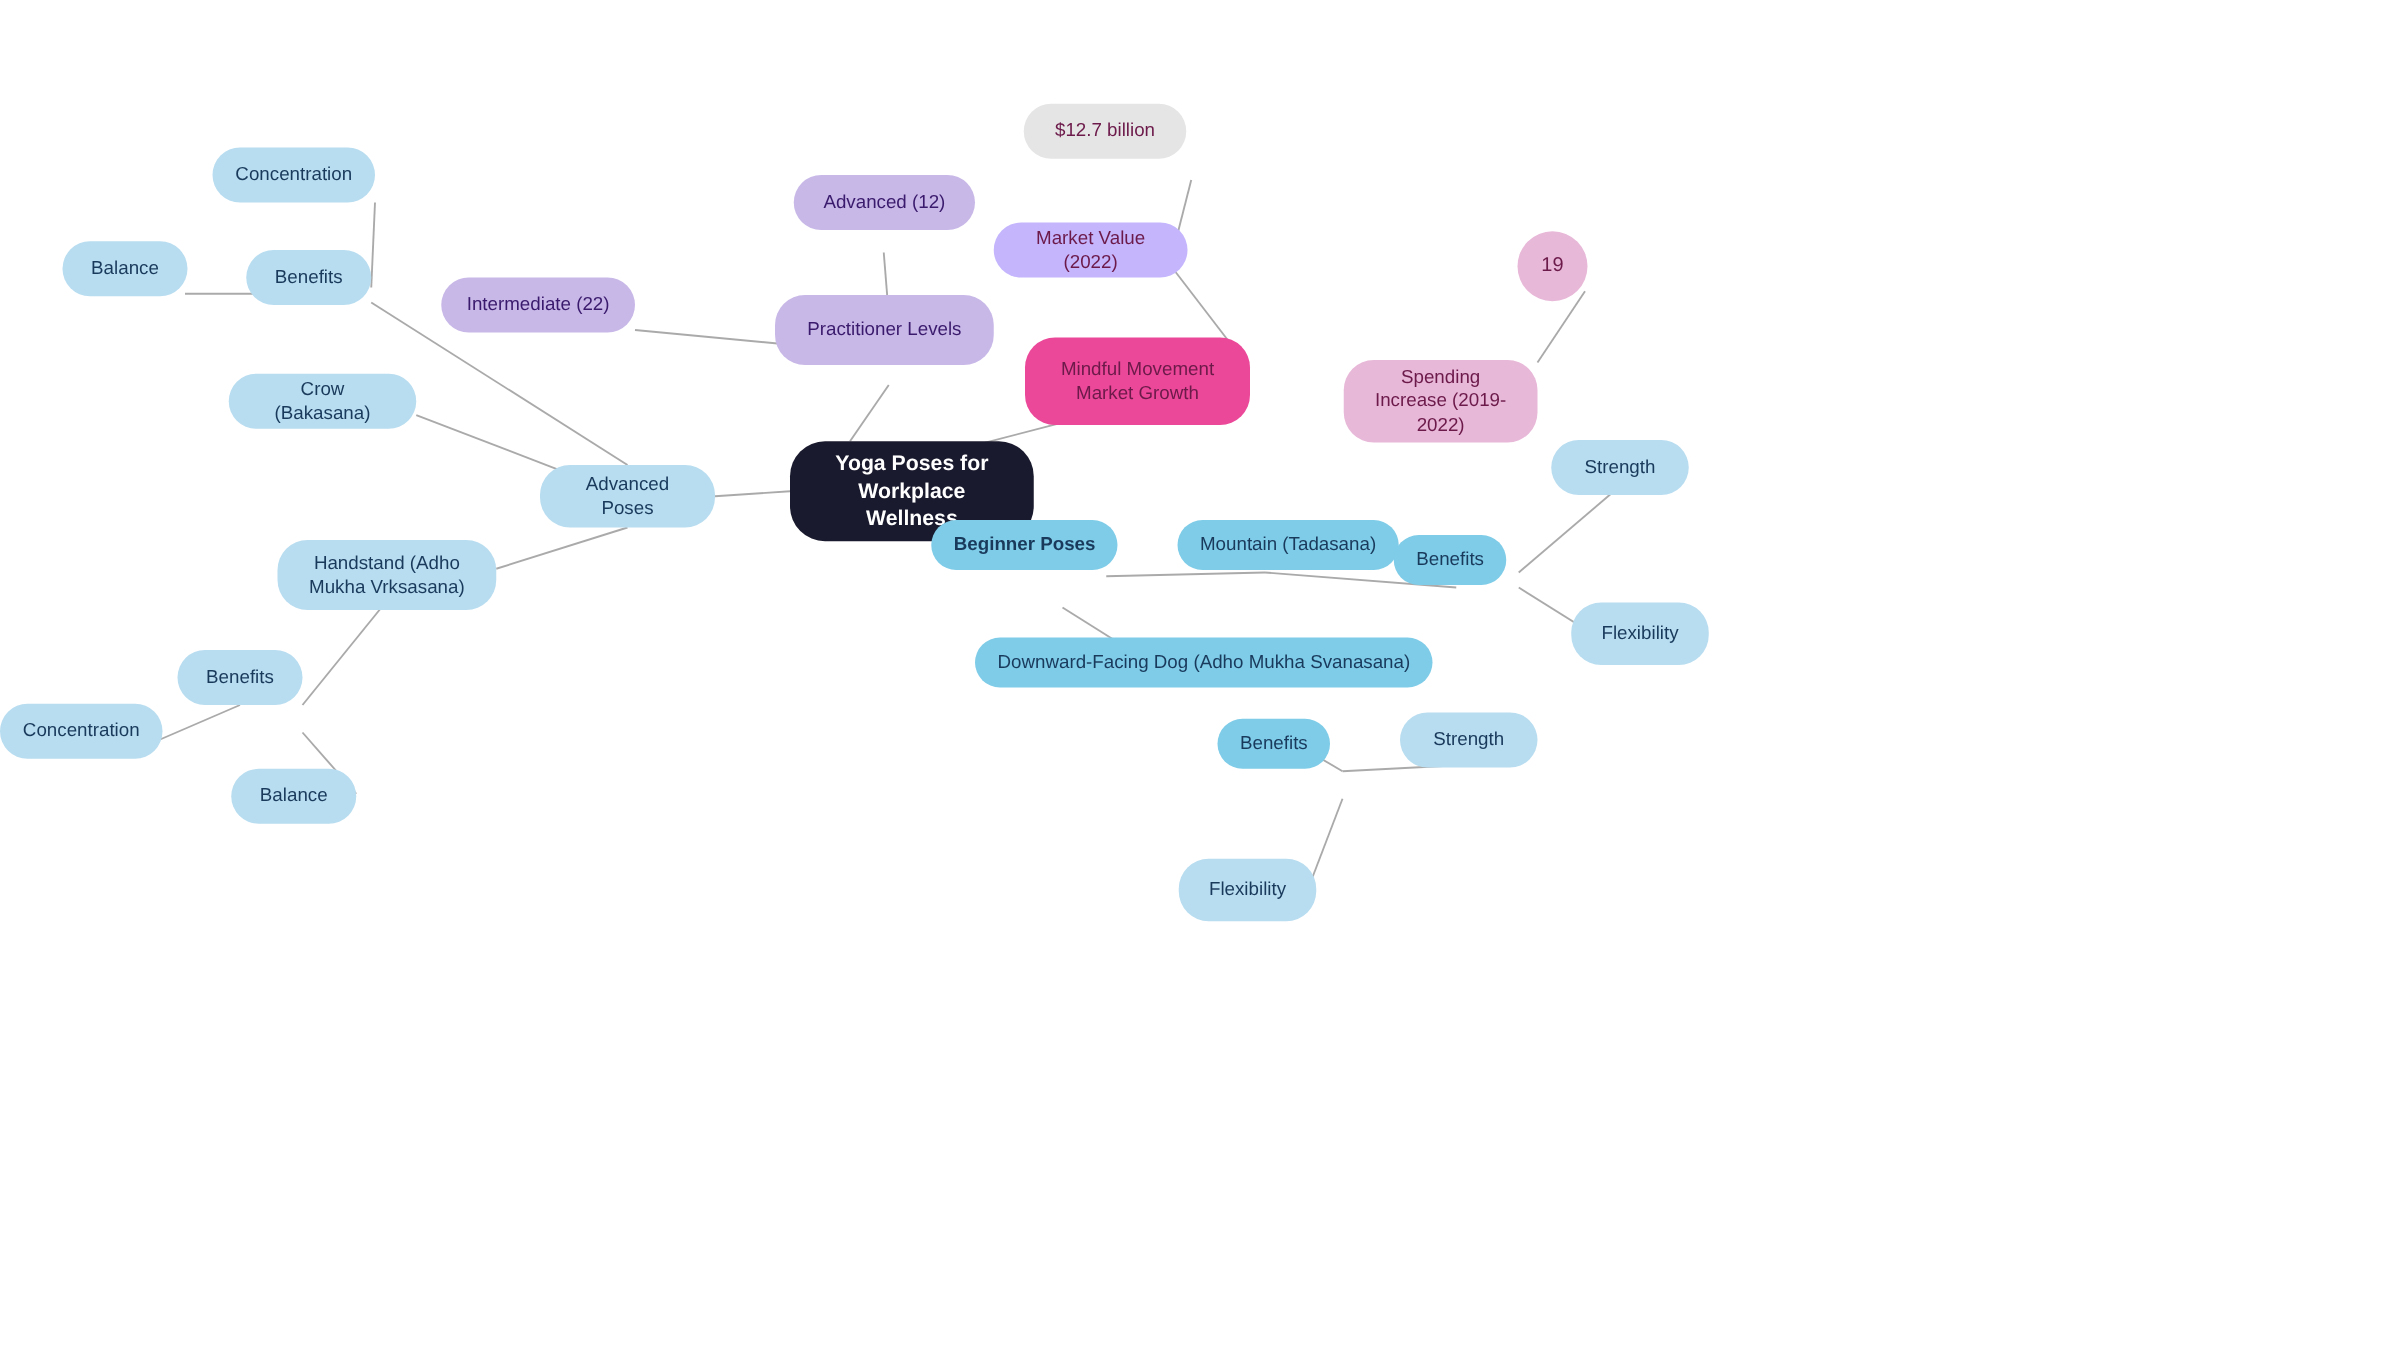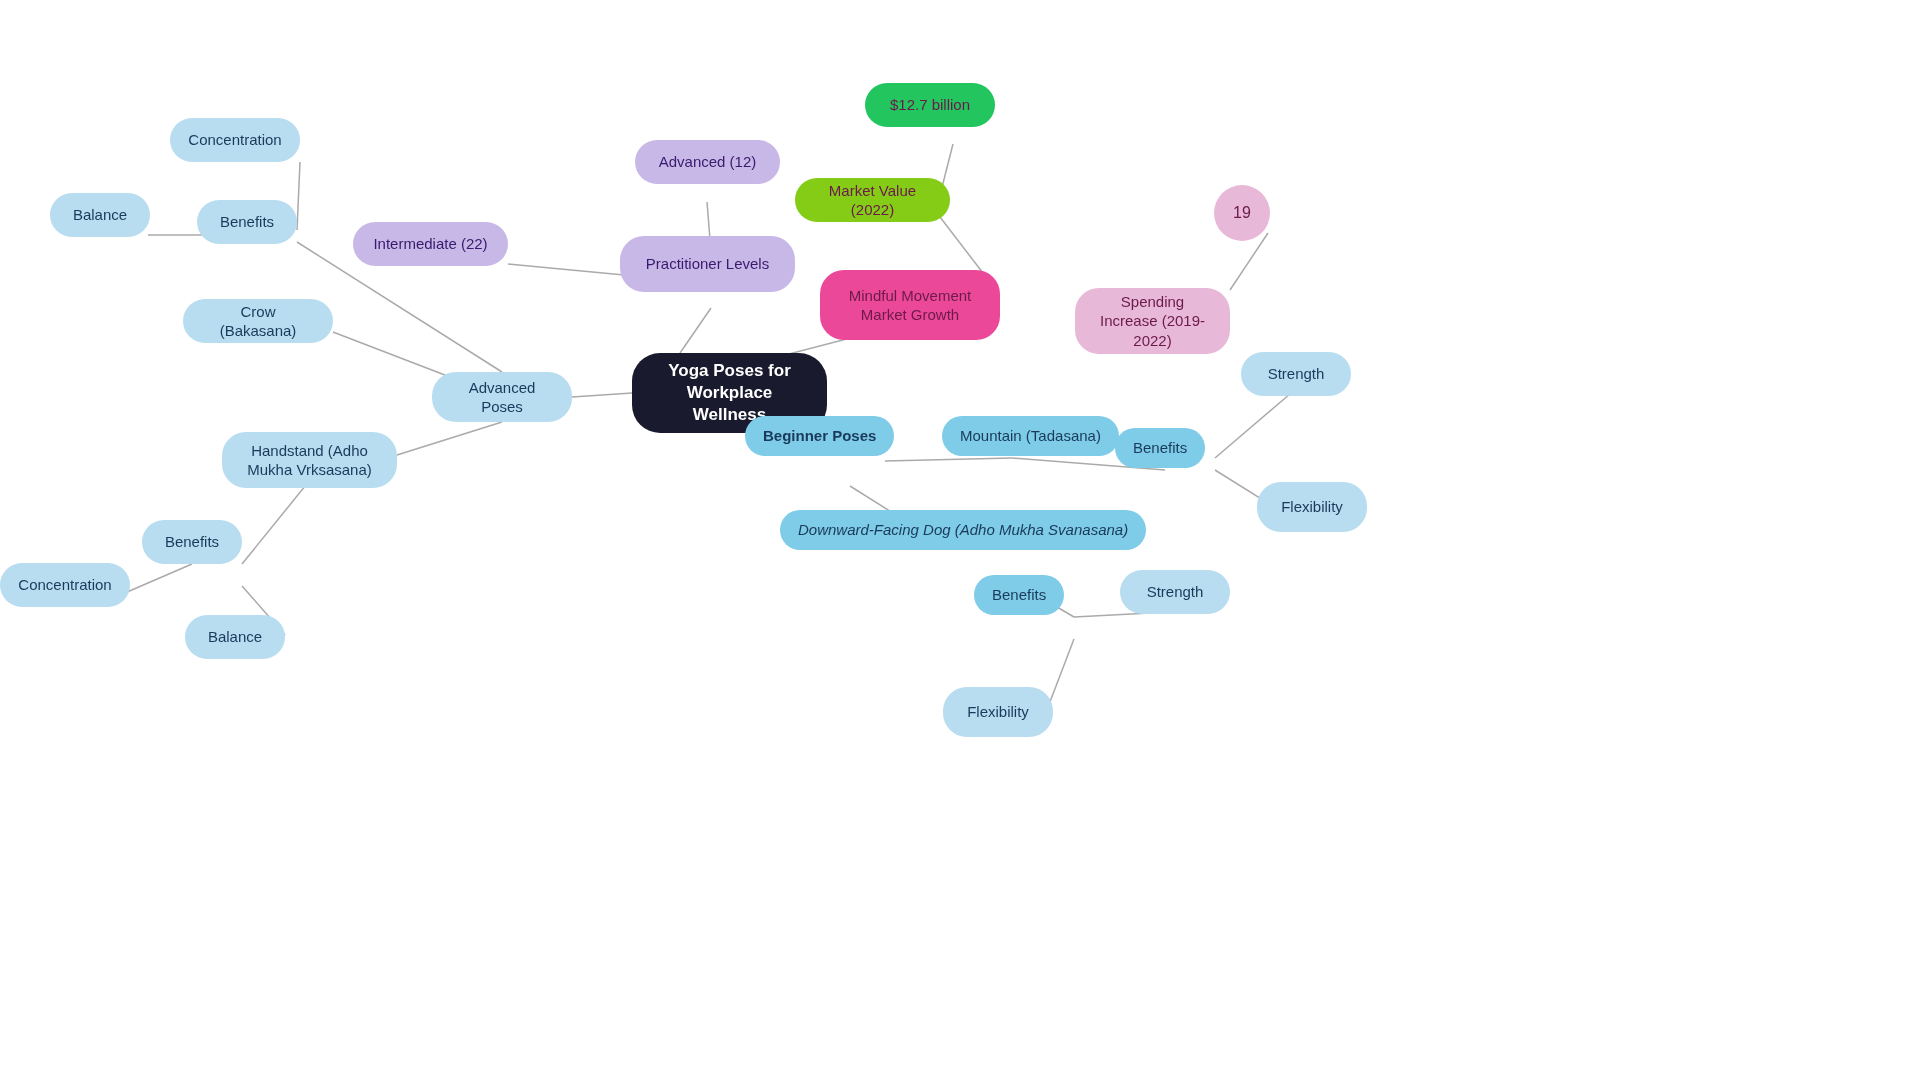--- a/index.html
+++ b/index.html
@@ -166,27 +166,27 @@
 <div class="node node-blue" style="background:#7ecce8;" data-name="downward-dog-node">Downward-Facing Dog (Adho Mukha Svanasana)</div>
 
 <div class="node node-blue" style="background:#7ecce8;" data-name="benefits-dd-node">Benefits</div>
 
 <div class="node node-blue" data-name="strength-dd-node" style="left: 1120px; top: 570px; width: 110px; height: 44px; background: rgb(184, 221, 240);">Strength</div>
 
 <div class="node node-blue" data-name="flexibility-dd-node" style="left: 943px; top: 687px; width: 110px; height: 50px; background: rgb(184, 221, 240);">Flexibility</div>
 
 <div class="node node-pink" data-name="mindful-growth-node" style="left: 820px; top: 270px; width: 180px; height: 70px; background: #ec4899;">Mindful Movement Market Growth</div>
 
-<div class="node node-pink" data-name="market-value-node" style="left: 795px; top: 178px; width: 155px; height: 44px; background: #84cc16;">Market Value (2022)</div>
+<div class="node node-pink" data-name="market-value-node" style="left: 795px; top: 178px; width: 155px; height: 44px; background: #c4b5fd;">Market Value (2022)</div>
 
-<div class="node node-lightpink" data-name="billion-node" style="left: 865px; top: 83px; width: 130px; height: 44px; background: #22c55e;">$12.7 billion</div>
+<div class="node node-lightpink" data-name="billion-node" style="left: 819px; top: 83px; width: 130px; height: 44px; background: #e5e5e5;">$12.7 billion</div>
 
 <div class="node node-pink" data-name="spending-increase-node" style="left: 1075px; top: 270px; width: 155px; height: 66px; background: rgb(232, 184, 216); margin-top: 18px;">Spending Increase (2019-2022)</div>
 
 <div class="node node-pink node-circle" data-name="seventeen-node" style="left: 1214px; top: 185px; width: 56px; height: 56px; border-radius: 50%; padding: 0px; background: rgb(232, 184, 216);">19</div>
 
 <style>
   [data-name="beginner-poses-node"] { left:745px !important; top:416px !important; background:#7ecce8 !important; color:#1a3a5c !important;font-weight:bold; }
   [data-name="mountain-tadasana-node"] { left:942px !important; top:416px !important; background:#7ecce8 !important; color:#1a3a5c !important; }
   [data-name="benefits-mtn-node"] { left:1115px !important; top:428px !important; background:#7ecce8 !important; color:#1a3a5c !important; }
-  [data-name="downward-dog-node"] { left:780px !important; top:510px !important; background:#7ecce8 !important; color:#1a3a5c !important;font-style:italic; }
+  [data-name="downward-dog-node"] { left:780px !important; top:510px !important; background:#7ecce8 !important; color:#1a3a5c !important; }
   [data-name="benefits-dd-node"] { left:974px !important; top:575px !important; background:#7ecce8 !important; color:#1a3a5c !important; }
 </style>
 
 </body></html>

